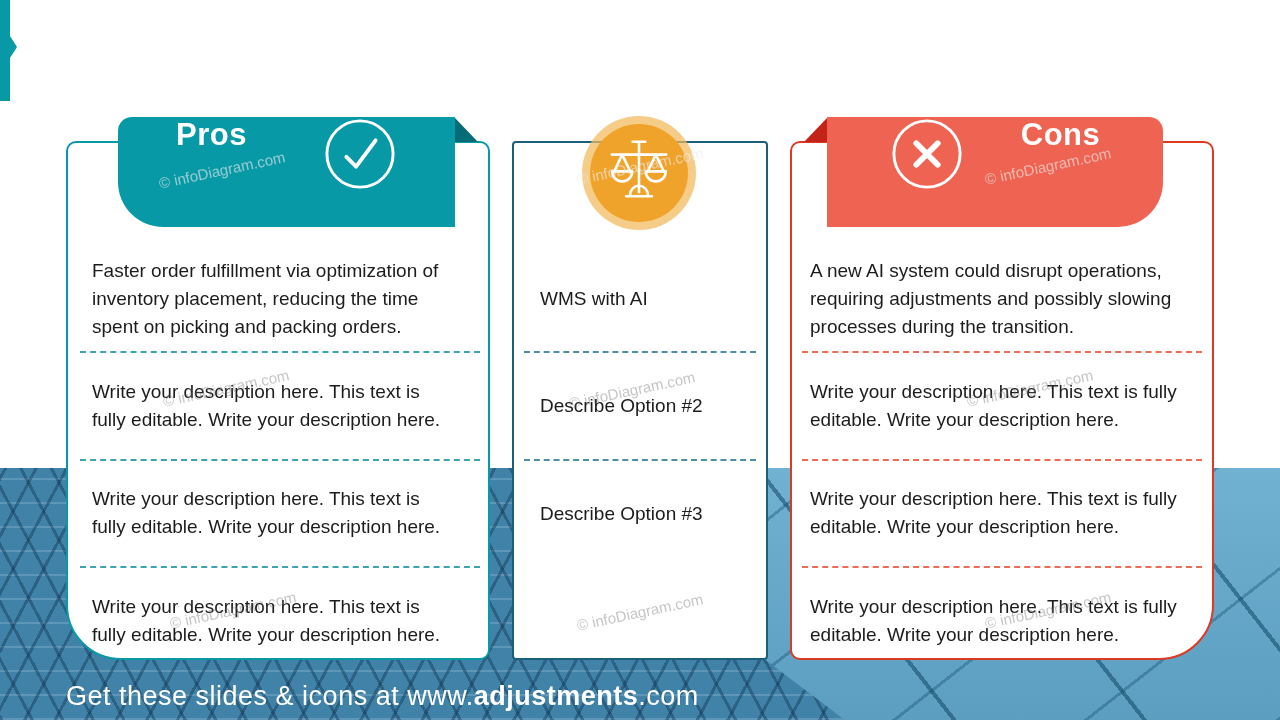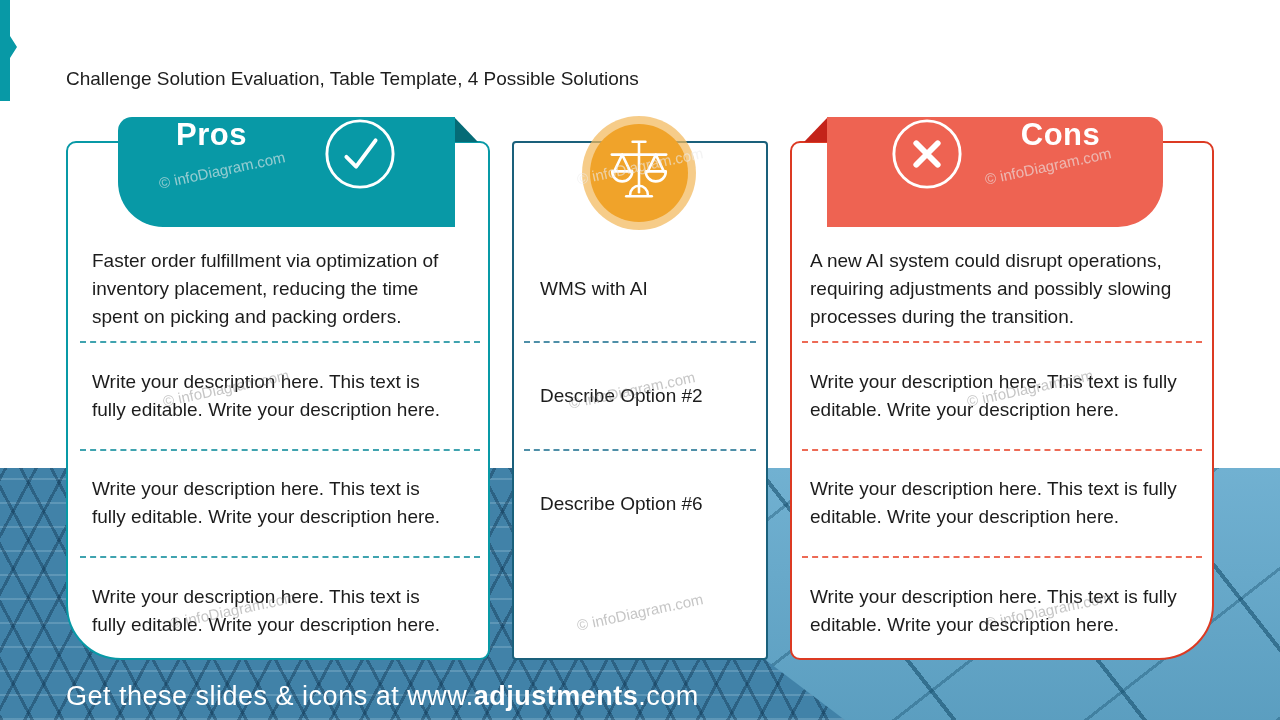--- a/index.html
+++ b/index.html
@@ -67,21 +67,21 @@
   
   .circle-badge {
     position:absolute; left:590px; top:124px; width:98px; height:98px;
     background:#F0A32A; border-radius:50%;
     box-shadow:0 0 0 8px rgba(243,185,92,0.72);
     display:flex; align-items:center; justify-content:center; z-index:3;
   }
 
   
   .rows {
-    position:absolute; top:236px; height:429px; z-index:2;
+    position:absolute; top:246px; height:429px; z-index:2;
     display:grid; grid-template-rows:repeat(4, 1fr);
   }
   .rows-pros { left:80px;  width:400px; }
   .rows-options { left:524px; width:232px; }
   .rows-cons { left:802px; width:400px; }
   .row { display:flex; align-items:center; box-sizing:border-box; }
   .rows-pros .row { padding:0 22px 0 12px; border-bottom:2px dashed #3FA3AF; }
   .rows-options .row { padding:0 8px 0 16px; border-bottom:2px dashed #4E8FA8; }
   .rows-cons .row { padding:0 16px 0 8px; border-bottom:2px dashed #ED6A55; }
   .rows .row:last-child { border-bottom:none; }
@@ -103,21 +103,20 @@
   .footer b { font-weight:700; }
 
   .icon-svg { display:block; }
 </style>
 </head>
 <body>
 
 <div class="slide">
 
   <div class="accent-bar"></div>
-  <div class="subtitle">Challenge Solution Evaluation, Table Template, 4 Possible Solutions</div>
 
   <div class="photo-band">
     <div class="photo-glass"></div>
     <div class="photo-honeycomb"></div>
   </div>
 
   <div class="card card-pros"></div>
   <div class="card card-options"></div>
   <div class="card card-cons"></div>
 
@@ -177,21 +176,21 @@
   </div>
 
   <div class="rows rows-options">
     <div class="row">
         <span class="row-text">WMS with AI</span>
       </div>
     <div class="row">
         <span class="row-text">Describe Option #2</span>
       </div>
     <div class="row">
-        <span class="row-text">Describe Option #6</span>
+        <span class="row-text">Describe Option #3</span>
       </div>
   </div>
 
   <div class="rows rows-cons">
     <div class="row">
         <span class="row-text">A new AI system could disrupt operations, requiring adjustments and possibly slowing processes during the transition.</span>
       </div>
     <div class="row">
         <span class="row-text">Write your description here. This text is fully editable. Write your description here.</span>
       </div>

